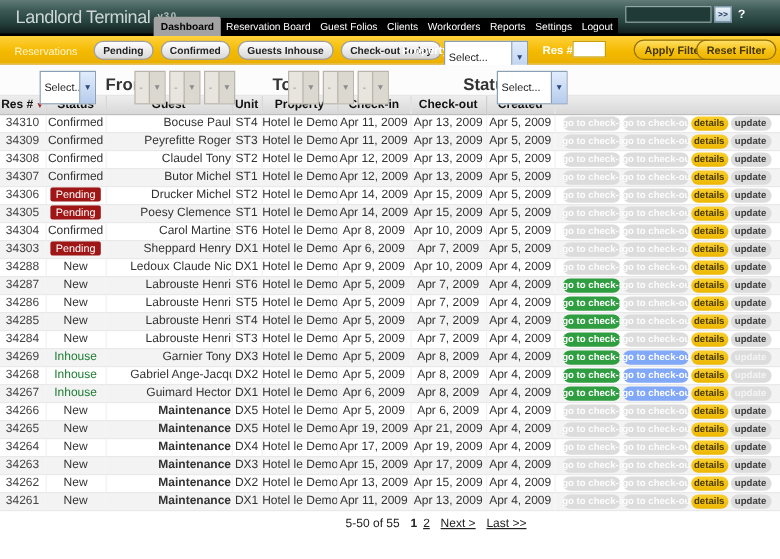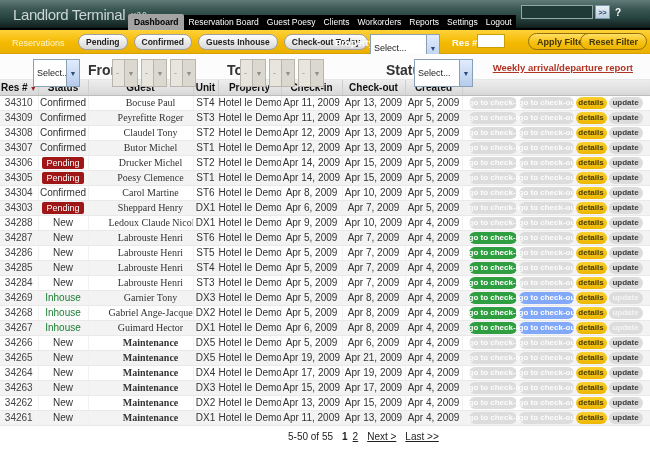--- a/index.html
+++ b/index.html
@@ -59,21 +59,21 @@
   
   table.restable { width:650px; border-collapse:collapse; table-layout:fixed; }
   .restable th { height:15px; background:linear-gradient(#ededed,#d8d8d8); font-size:10px; font-weight:bold; color:#111;
     border-bottom:1px solid #bdbdbd; border-right:1px solid #cfcfcf; white-space:nowrap; overflow:hidden; cursor:pointer; }
   .restable th:last-child { border-right:none; }
   .sort { color:#9c1f1f; font-size:7px; margin-left:2px; }
   .restable td { height:15px; font-size:10px; color:#333; text-align:center; border-bottom:1px solid #e9e9e9;
     border-right:1px solid #f1f1f1; overflow:hidden; white-space:nowrap; padding:0; }
   .restable td:last-child { border-right:none; }
   tr.alt td { background:#f3f3f3; }
-  td.guest { text-align:center; padding-left:20px;font-family:Liberation Serif, serif; }
+  td.guest { text-align:right; padding-left:20px; }
   td.res { color:#444; }
   td.actions { text-align:left; padding-left:6px; }
   .badge { background:#9e1616; color:#fff; font-size:9px; padding:1px 4px; border-radius:2px; }
   .st-green { color:#1e7e34; }
   .g-bold { font-weight:bold; color:#111; }
   .abtn { display:inline-block; border-radius:7px; font-size:8px; font-weight:bold; text-align:center;
     padding:2px 0; margin-right:2px; vertical-align:middle; line-height:8px; }
   .w-ci{width:48px} .w-co{width:55px} .w-dt{width:31px} .w-up{width:34px}
   .b-off { background:#dcdcdc; color:#fdfdfd; }
   .b-green { background:#2f9e41; color:#fff; cursor:pointer; }
@@ -93,21 +93,21 @@
 
 <div>
 
   <header class="topbar">
     <div class="logo">
       <span>Landlord Terminal</span><span class="ver">v.3.0</span>
     </div>
     <nav class="nav">
         <span class="nav-item active">Dashboard</span>
         <span class="nav-item">Reservation Board</span>
-        <span class="nav-item">Guest Poesy</span>
+        <span class="nav-item">Guest Folios</span>
         <span class="nav-item">Clients</span>
         <span class="nav-item">Workorders</span>
         <span class="nav-item">Reports</span>
         <span class="nav-item">Settings</span>
         <span class="nav-item">Logout</span>
       </nav>
     <div class="search">
       <input value="" style="">
       <button class="go-btn">&gt;&gt;</button>
       <span class="help">?</span>
@@ -162,21 +162,20 @@
     </div>
     <div class="fselect dis dsel" id="d6">
       <span class="val">-</span>
       <span class="arr">▼</span>
     </div>
     <span class="r2-label" id="lbl-status">Status</span>
     <div class="fselect" id="status-select">
       <span class="val">Select...</span>
       <span class="arr">▼</span>
     </div>
-    <span class="report-link">Weekly arrival/departure report</span>
   </div>
 
   <table class="restable">
     <colgroup>
       <col style="width:38px">
         <col style="width:50px">
         <col style="width:105px">
         <col style="width:25px">
       <col style="width:63px">
         <col style="width:61px">

